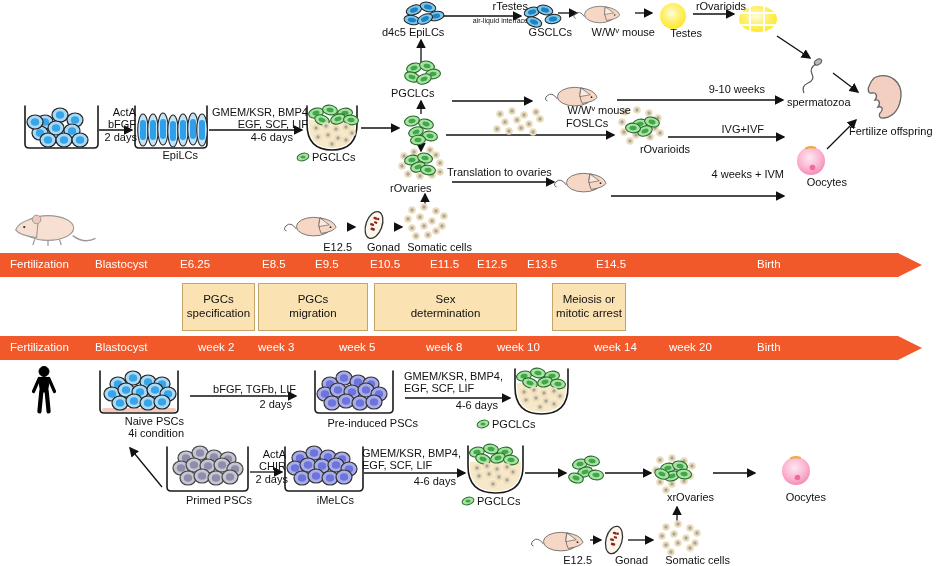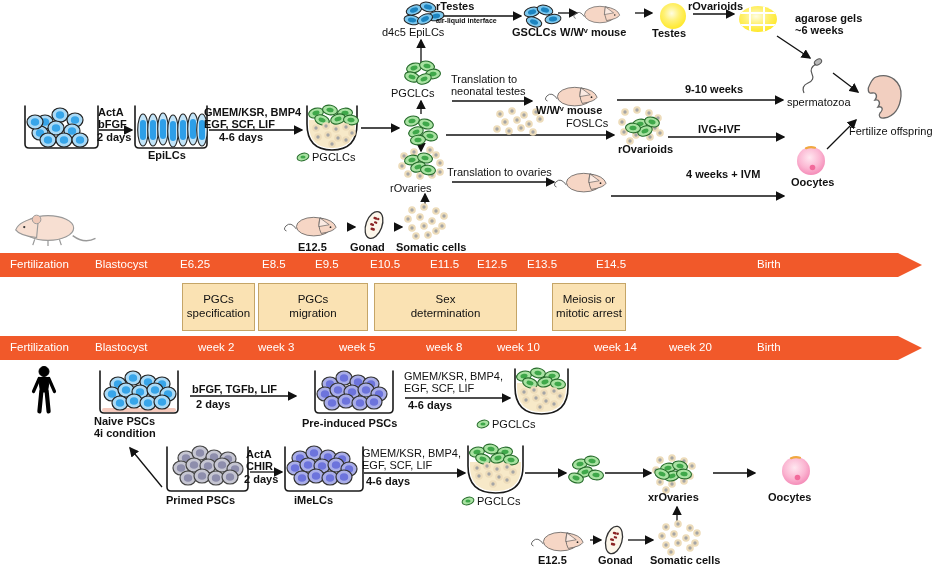--- a/index.html
+++ b/index.html
@@ -1,20 +1,20 @@
 <!DOCTYPE html>
 <html><head>
 <meta charset="utf-8">
 <style>
   * { margin:0; padding:0; box-sizing:border-box; }
   body { font-family:"Liberation Sans",sans-serif; background:#fff; }
   #fig { position:relative; width:941px; height:566px; background:#fff; overflow:hidden; }
   svg.layer { position:absolute; left:0; top:0; }
   .lbl { position:absolute; font-size:11px; line-height:1.12; color:#111; white-space:pre-line; }
-  .c { text-align:left;font-weight:bold; }
+  .c { text-align:right; }
   .tiny { font-size:7px; }
   .bar { position:absolute; left:0; width:922px; height:24px; color:#fff; }
   .barbg { position:absolute; left:0; top:0; width:100%; height:100%; background:#F1592A;
            clip-path:polygon(0 0, 898px 0, 922px 12px, 898px 24px, 0 24px); }
   .tick { position:absolute; top:5px; font-size:11.5px; white-space:nowrap; }
   .phase { position:absolute; background:#FAE2B3; border:1.5px solid #C5A567; display:flex;
            align-items:center; justify-content:center; text-align:center; font-size:11.5px;
            line-height:1.18; white-space:pre-line; color:#111; }
   .pgclc-lbl { position:absolute; display:flex; align-items:center; gap:2px; font-size:11px; color:#111; }
 </style>
@@ -479,25 +479,21 @@
       </g>
   </svg>
 
   <div class="lbl c" style="left:436px;top:0;width:92px">rTestes</div>
   <div class="lbl c tiny" style="left:436px;top:17px;width:92px">air-liquid interface</div>
   <div class="lbl" style="left:382px;top:26px;width:95px">d4c5 EpiLCs</div>
   <div class="lbl c" style="left:512px;top:26px;width:60px">GSCLCs</div>
   <div class="lbl c" style="left:560px;top:26px;width:95px">W/Wᵛ mouse</div>
   <div class="lbl c" style="left:652px;top:27px;width:50px">Testes</div>
   <div class="lbl c" style="left:688px;top:0;width:58px">rOvarioids</div>
-  <div class="lbl c" style="left:795px;top:12px;width:90px">agarose gels
-~6 weeks</div>
   <div class="lbl" style="left:391px;top:87px;width:55px">PGCLCs</div>
-  <div class="lbl" style="left:451px;top:73px;width:95px">Translation to
-neonatal testes</div>
   <div class="lbl c" style="left:536px;top:104px;width:95px">W/Wᵛ mouse</div>
   <div class="lbl c" style="left:685px;top:83px;width:80px">9-10 weeks</div>
   <div class="lbl" style="left:787px;top:96px;width:80px">spermatozoa</div>
   <div class="lbl" style="left:566px;top:117px;width:55px">FOSLCs</div>
   <div class="lbl c" style="left:618px;top:143px;width:72px">rOvarioids</div>
   <div class="lbl c" style="left:698px;top:123px;width:66px">IVG+IVF</div>
   <div class="lbl" style="left:849px;top:125px;width:92px">Fertilize offspring</div>
   <div class="lbl" style="left:390px;top:182px;width:60px">rOvaries</div>
   <div class="lbl" style="left:447px;top:166px;width:120px">Translation to ovaries</div>
   <div class="lbl c" style="left:686px;top:168px;width:98px">4 weeks + IVM</div>

